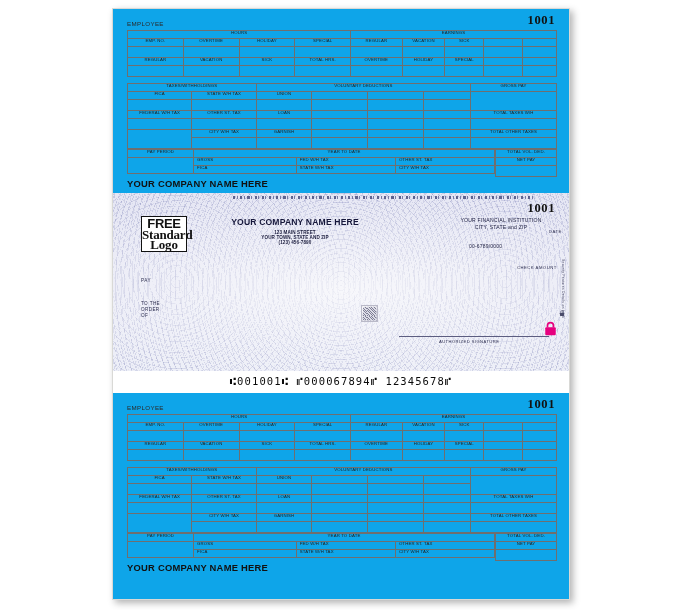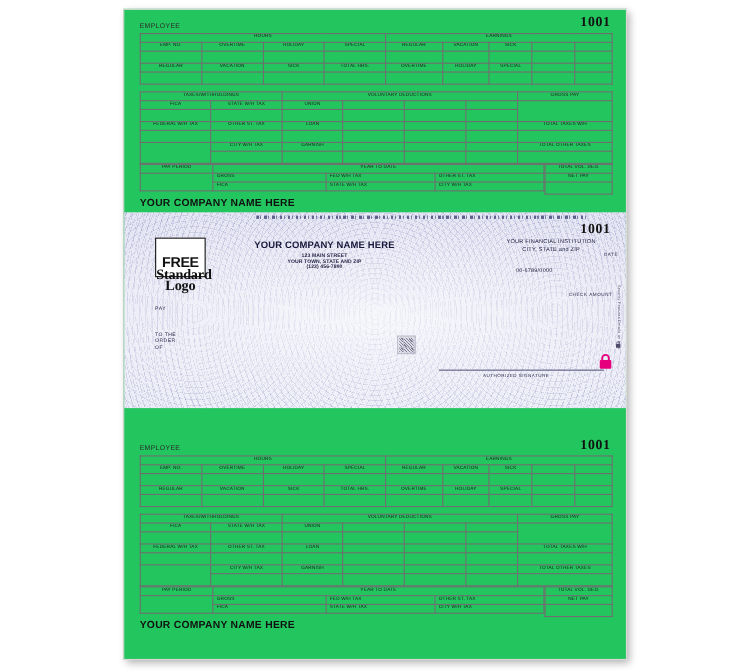--- a/index.html
+++ b/index.html
@@ -12,21 +12,21 @@
     font-family: "Liberation Sans", sans-serif;
   }
 
   
   #sheet {
     position: absolute;
     left: 112px;
     top: 8px;
     width: 458px;
     height: 592px;
-    background: #22c55e;
+    background: #0ea5e9;
     box-shadow: 3px 3px 7px rgba(0,0,0,0.30);
     border: 1px solid #d9d9d6;
     box-sizing: border-box;
   }
 
   
   .stub {
     position: absolute;
     left: 0;
     width: 100%;
@@ -149,21 +149,21 @@
   #logo-box {
     position: absolute;
     left: 28px;
     top: 23px;
     width: 46px;
     height: 36px;
     border: 1.4px solid #111;
     background: #fff;
     box-sizing: border-box;
     text-align: center;
-    padding-top: 16px;
+    padding-top: 1px;
   }
   #logo-box .l1 {
     display: block;
     font-size: 13px;
     font-weight: bold;
     line-height: 12px;
     letter-spacing: -0.3px;
     color: #111;
     font-family: "Liberation Sans", sans-serif;
   }
@@ -570,20 +570,23 @@
         <rect x="1.6" y="6" width="8.8" height="7" rx="1" fill="#4a4b6a"></rect>
       </svg>
 
       <svg id="padlock" viewBox="0 0 26 30">
         <path d="M7 13 V9.2 a6 6 0 0 1 12 0 V13" fill="none" stroke="#e6007e" stroke-width="3.4"></path>
         <rect x="2.5" y="12.5" width="21" height="16" rx="2" fill="#e6007e"></rect>
       </svg>
     </div>
   </div>
 
+  <div id="micr">
+    <span>⑆001001⑆ ⑈000067894⑈ 12345678⑈</span>
+  </div>
 
   <div class="stub" id="stub-bottom" style="top:384px;">
     <div class="stub-label">EMPLOYEE</div>
     <div class="stub-number">1001</div>
 
     <table class="grid t-hours">
       <colgroup>
         <col style="width:13%">
           <col style="width:13%">
           <col style="width:13%">

